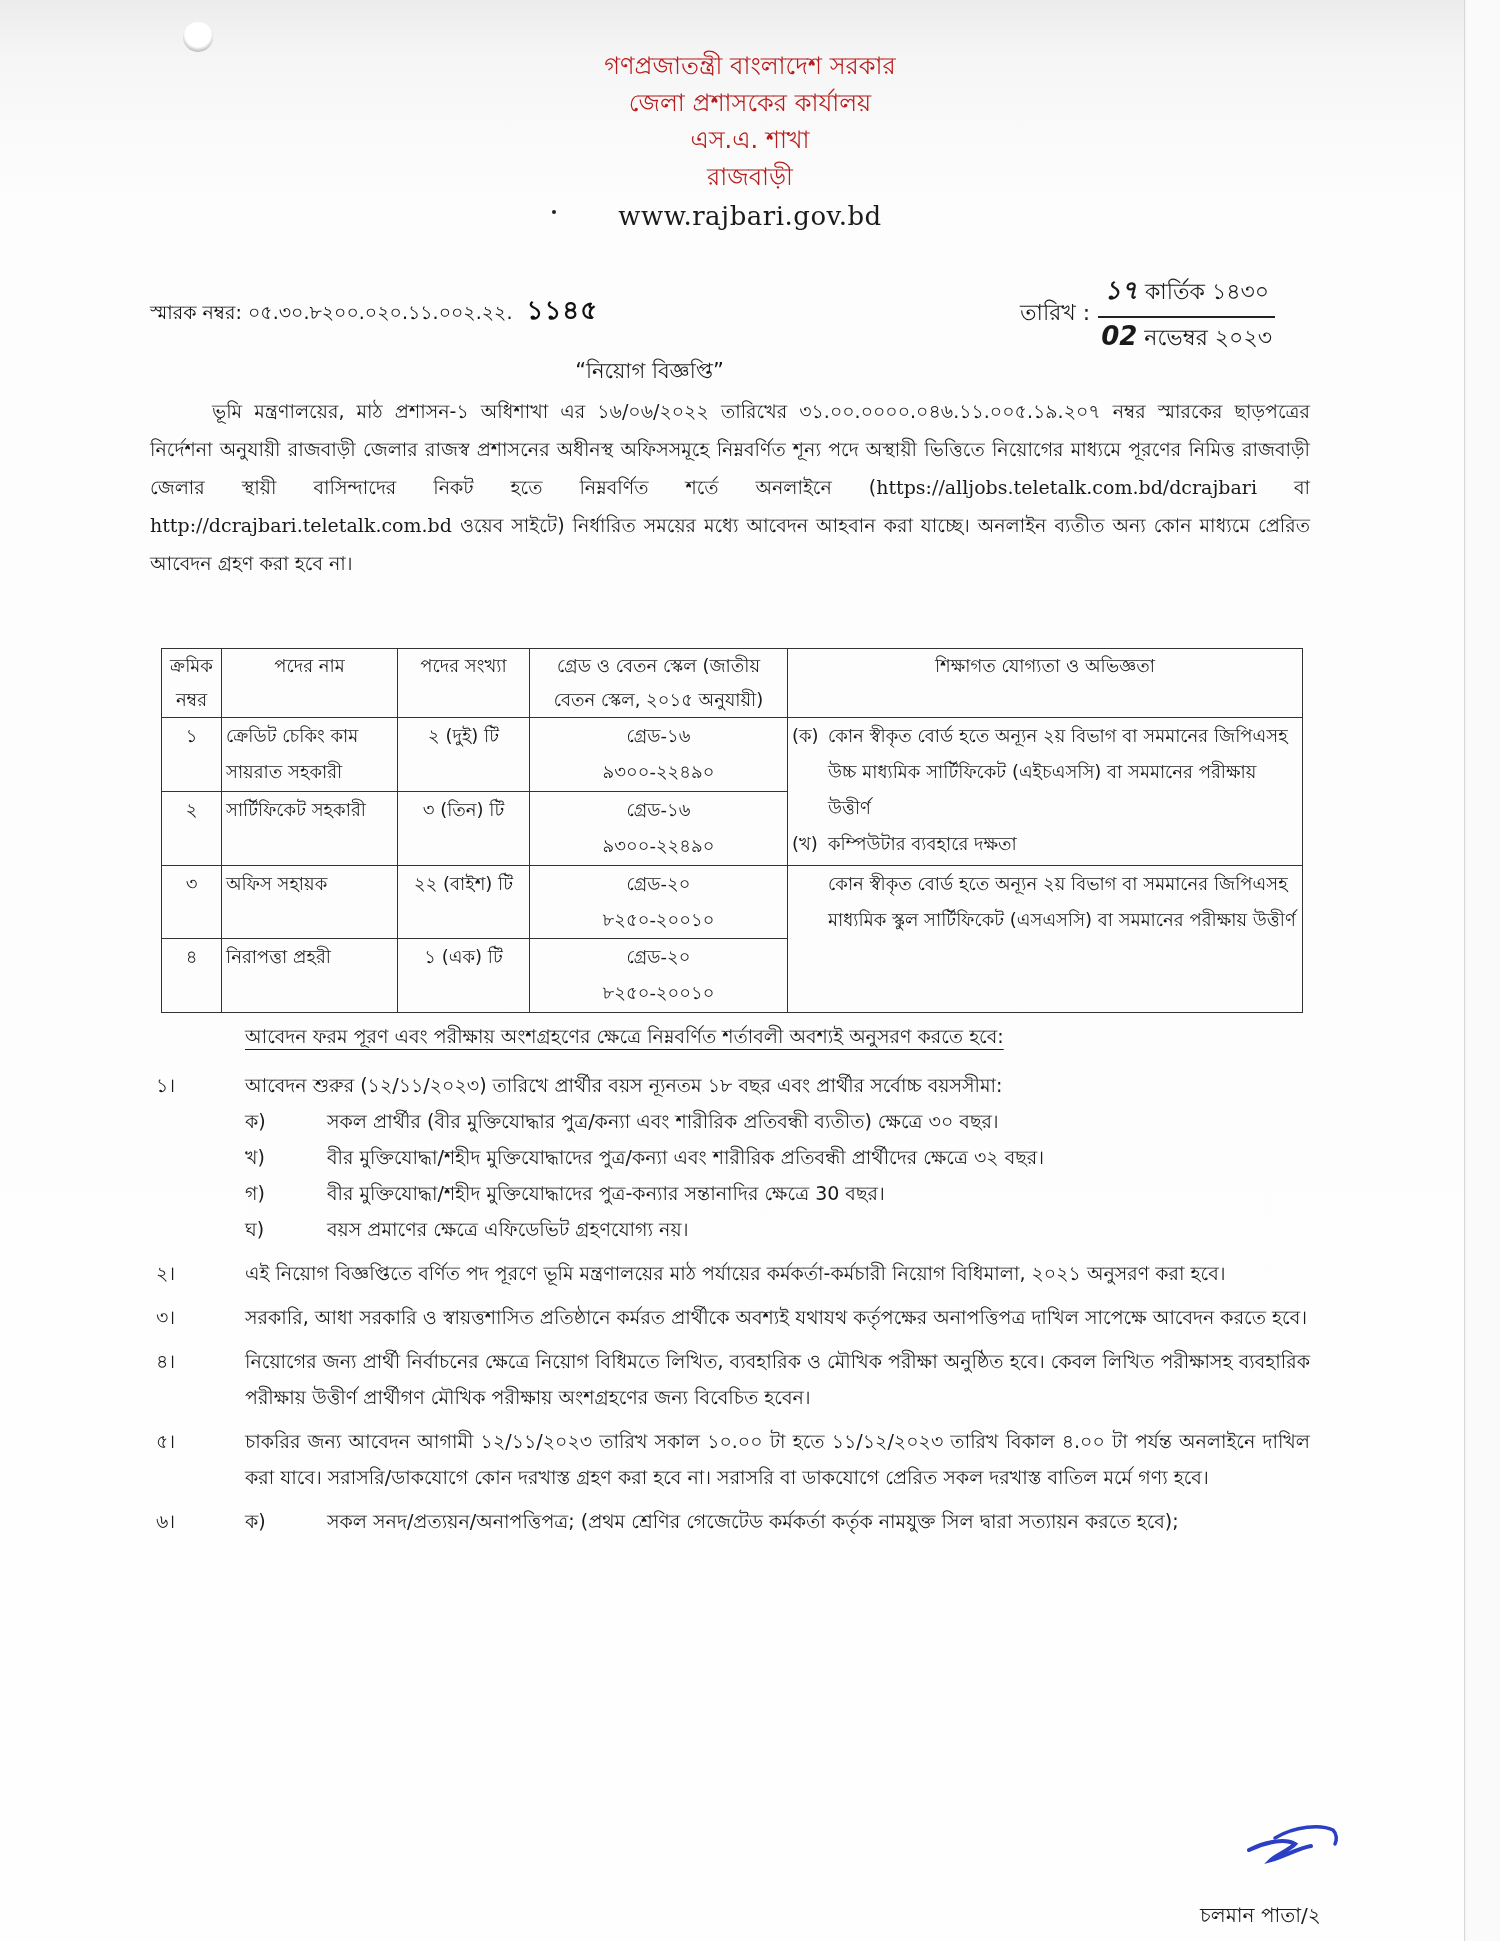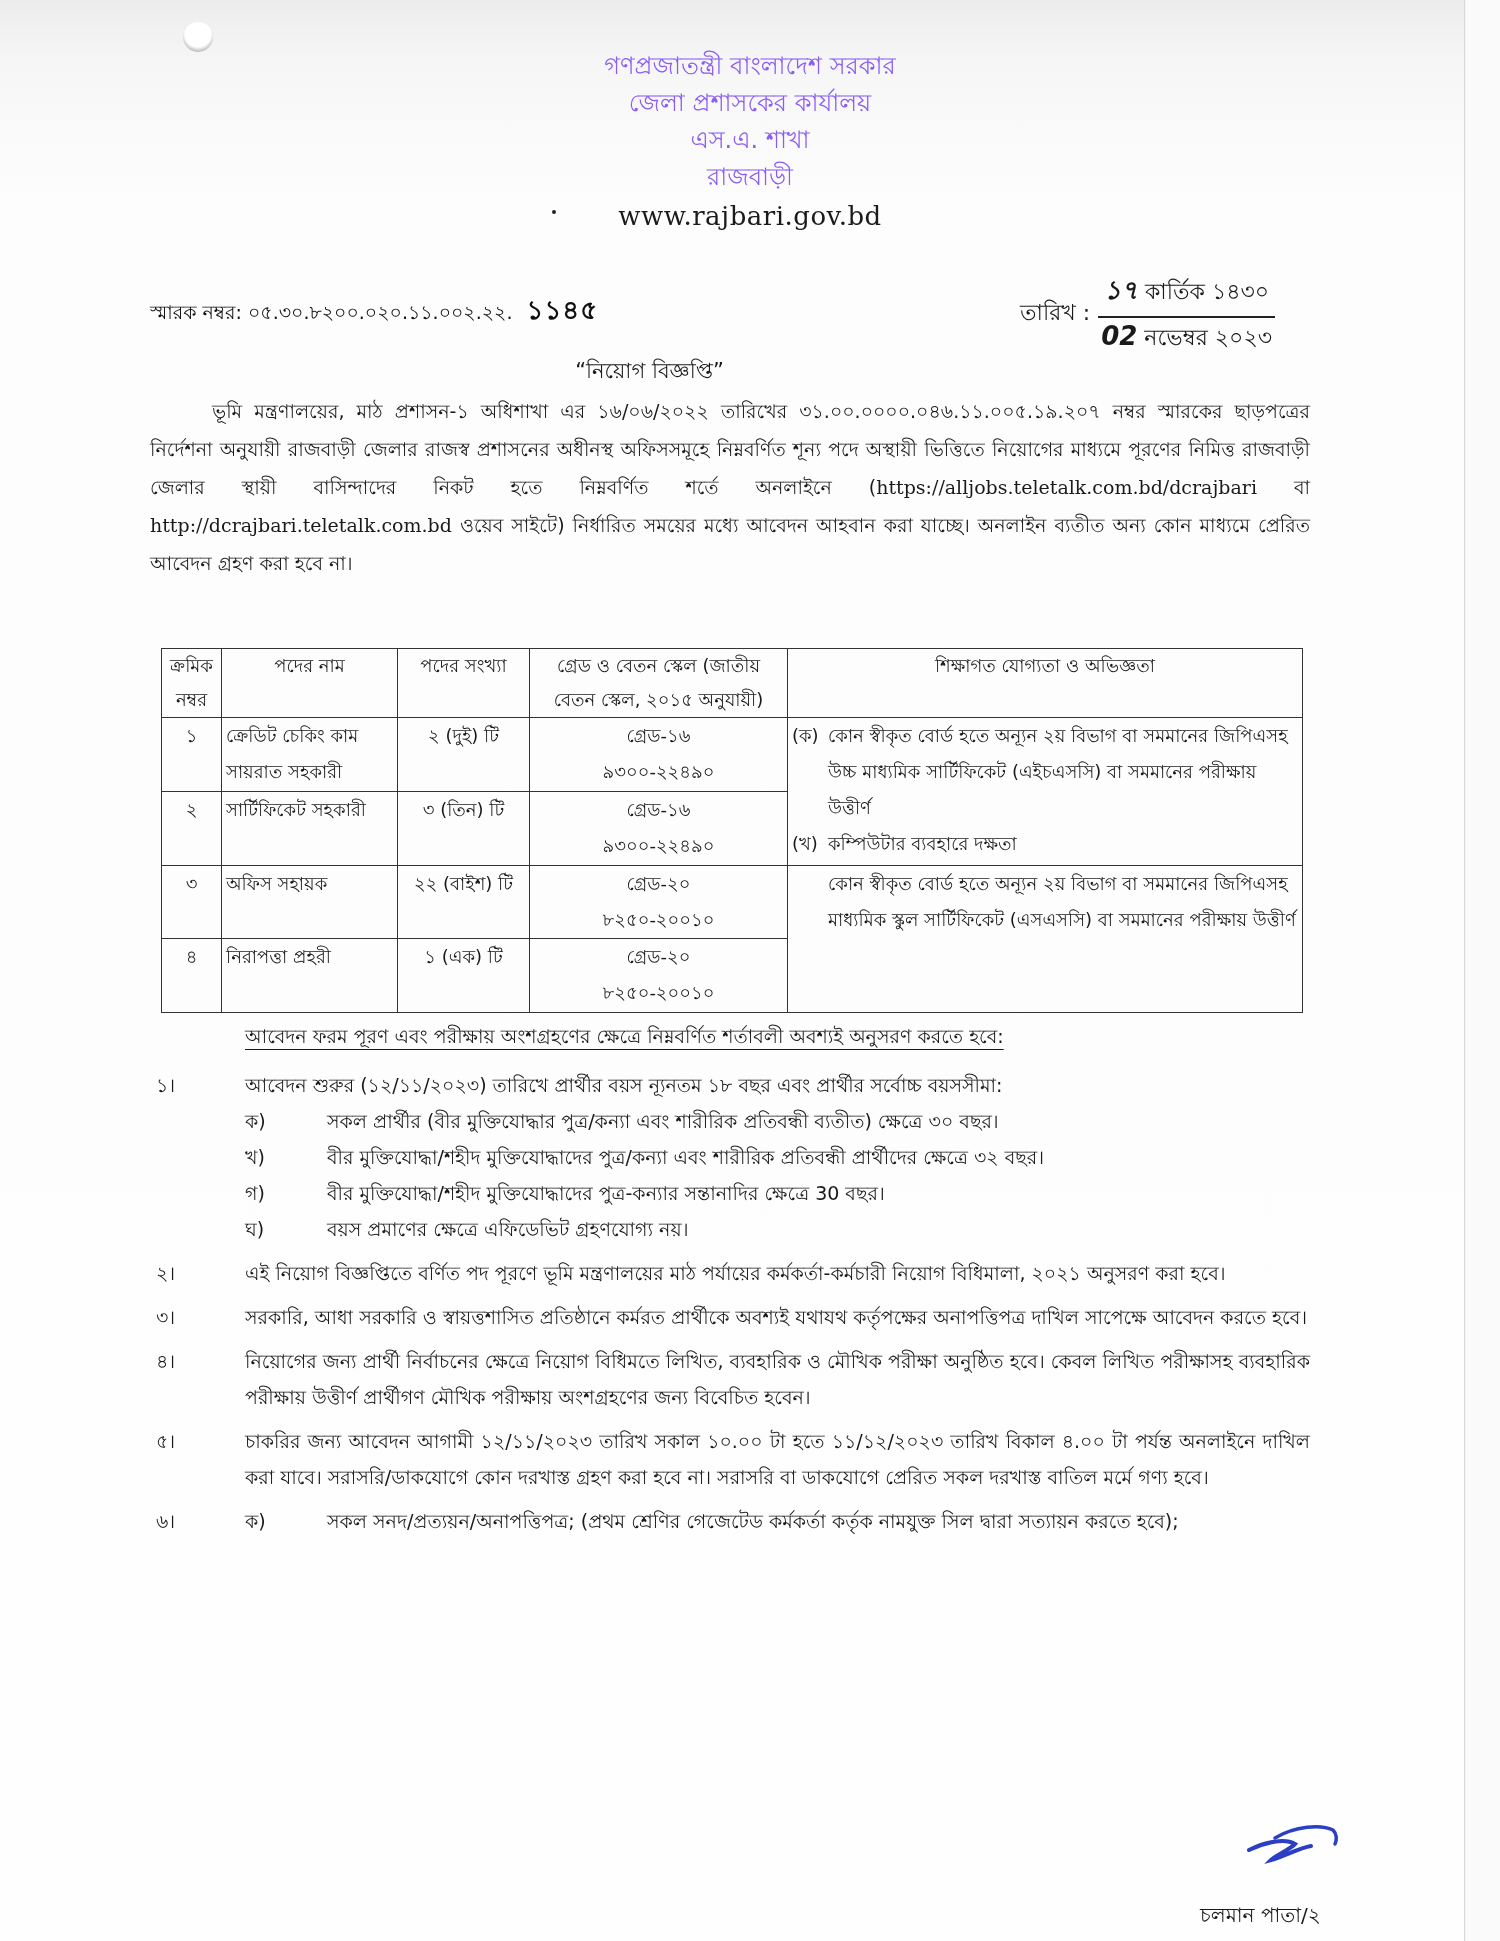--- a/index.html
+++ b/index.html
@@ -9,21 +9,21 @@
       position: absolute; left: 0; top: 0; width: 1465px; height: 1941px;
       background: linear-gradient(180deg, #ececec 0px, #f6f6f6 60px, #fdfdfd 200px, #fefefe 100%);
       border-right: 1px solid #d8d8d8;
     }
     .margin-strip { position: absolute; left: 1466px; top: 0; width: 34px; height: 1941px; background: #fafafa; }
     .hole {
       position: absolute; left: 183px; top: 22px; width: 30px; height: 30px; border-radius: 50%;
       background: radial-gradient(circle at 50% 40%, #ffffff 55%, #bdbdbd 75%, #3a3a3a 100%);
     }
     .header { position: absolute; left: 0; top: 48px; width: 1500px; text-align: center; }
-    .header .line { font-size: 24px; line-height: 37px; color: #8b5cf6; }
+    .header .line { font-size: 24px; line-height: 37px; color: #b91c1c; }
     .header .url { font-family: "DejaVu Serif", serif; font-size: 26px; line-height: 40px; letter-spacing: 0.5px; }
     .dot { position: absolute; left: 552px; top: 210px; width: 4px; height: 4px; background: #222; border-radius: 50%; }
 
     .memo { position: absolute; left: 150px; top: 290px; font-size: 19px; color: #111; }
     .memo .handwritten { font-size: 26px; font-weight: bold; margin-left: 8px; letter-spacing: 1px; margin-top: 25px; }
     .date-block { position: absolute; left: 1020px; top: 270px; font-size: 20px; display: flex; align-items: center; }
     .date-block .label { margin-right: 8px; font-size: 22px; }
     .date-frac { display: flex; flex-direction: column; align-items: center; }
     .date-frac .top { font-size: 22px; padding: 0 6px 2px; border-bottom: 2px solid #222; }
     .date-frac .bottom { font-size: 22px; padding-top: 2px; }

